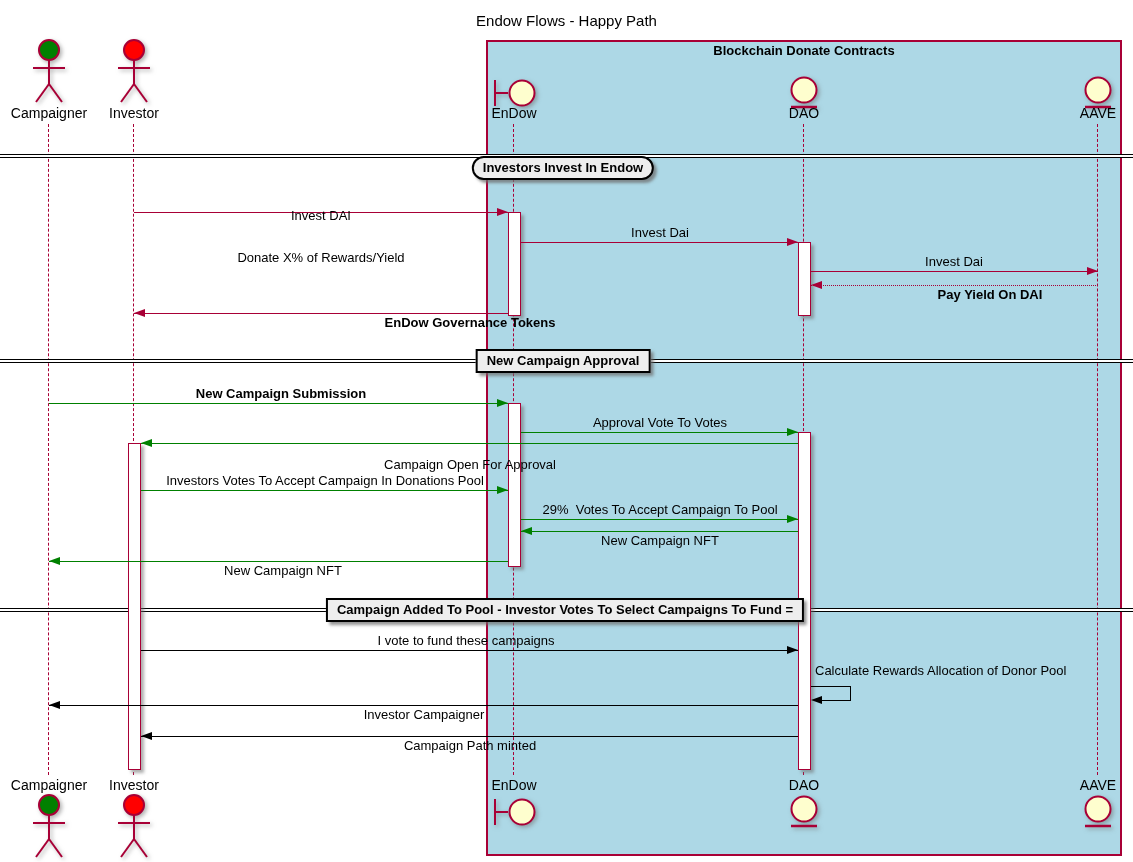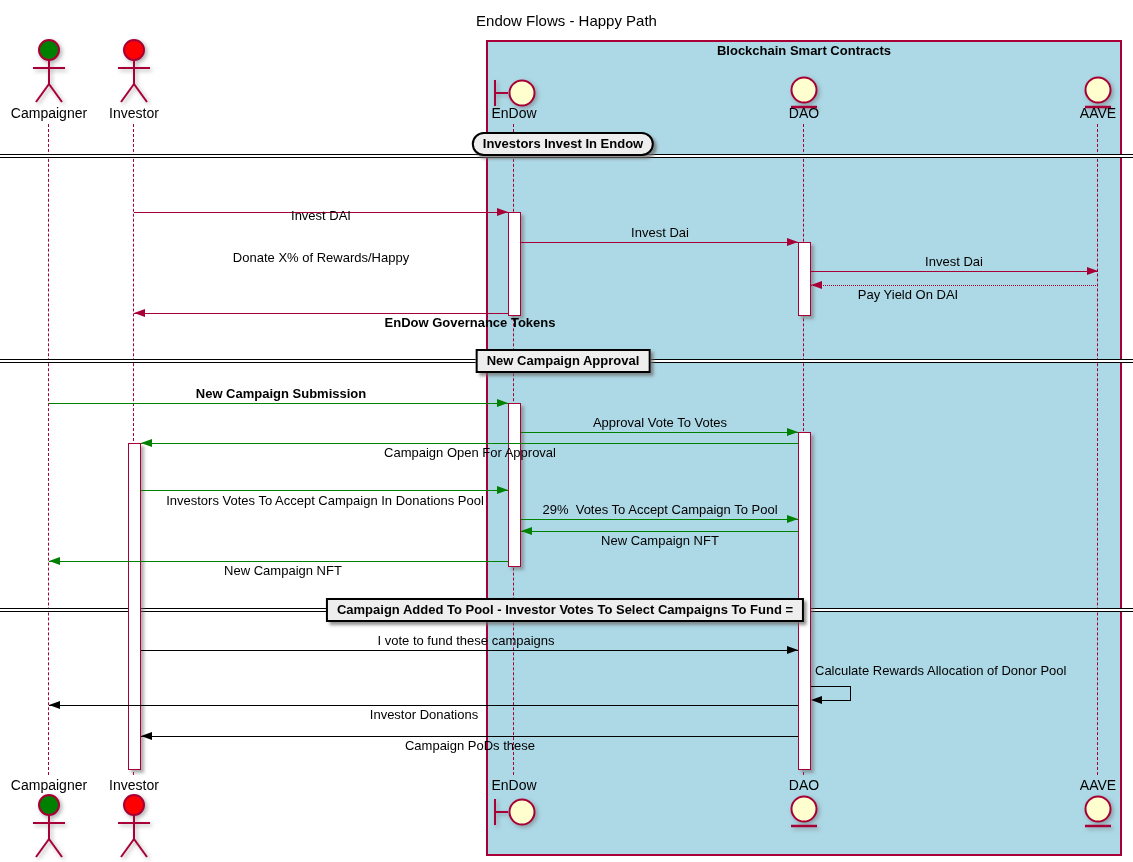--- a/index.html
+++ b/index.html
@@ -50,21 +50,21 @@
   .icon svg line{stroke:var(--maroon);}
 </style>
 </head>
 <body>
 
 <div id="diagram">
 
   <div class="title">Endow Flows - Happy Path</div>
 
   <div class="sc-box"></div>
-  <div class="sc-box-title">Blockchain Smart Contracts</div>
+  <div class="sc-box-title">Blockchain Donate Contracts</div>
 
   <div class="lifeline" style="left:48px;top:124px;height:651px;"></div>
   <div class="lifeline" style="left:133px;top:124px;height:651px;"></div>
   <div class="lifeline" style="left:513px;top:124px;height:651px;"></div>
   <div class="lifeline" style="left:803px;top:124px;height:651px;"></div>
   <div class="lifeline" style="left:1097px;top:124px;height:651px;"></div>
 
   <div class="divline" style="top:154px;"></div>
   <div class="divline" style="top:359px;"></div>
   <div class="divline" style="top:608px;"></div>
@@ -72,54 +72,54 @@
   <div class="abar" style="left:508px;top:212px;height:102px;"></div>
   <div class="abar" style="left:798px;top:242px;height:72px;"></div>
   <div class="abar" style="left:508px;top:403px;height:162px;"></div>
   <div class="abar" style="left:798px;top:432px;height:336px;"></div>
   <div class="abar" style="left:128px;top:443px;height:325px;"></div>
 
   <div class="ml c-maroon" style="left:134px;top:212px;width:374px;"></div>
   <div class="ah r c-maroon" style="left:497px;top:208px;"></div>
   <div class="mlabel" style="left:321px;top:181px;">
     <div>Invest DAI</div>
-    <div>Donate X% of Rewards/Happy</div>
+    <div>Donate X% of Rewards/Yield</div>
   </div>
 
   <div class="ml c-maroon" style="left:521px;top:242px;width:277px;"></div>
   <div class="ah r c-maroon" style="left:787px;top:238px;"></div>
   <div class="mlabel" style="left:660px;top:226px;">Invest Dai</div>
 
   <div class="ml c-maroon" style="left:811px;top:271px;width:287px;"></div>
   <div class="ah r c-maroon" style="left:1087px;top:267px;"></div>
   <div class="mlabel" style="left:954px;top:255px;">Invest Dai</div>
 
   <div class="ml c-maroon dotted" style="left:811px;top:285px;width:287px;"></div>
   <div class="ah l c-maroon" style="left:811px;top:281px;"></div>
-  <div class="mlabel" style="left:908px;top:288px;">Pay Yield On DAI</div>
+  <div class="mlabel" style="left:990px;top:288px;font-weight:bold;">Pay Yield On DAI</div>
 
   <div class="ml c-maroon" style="left:134px;top:313px;width:374px;"></div>
   <div class="ah l c-maroon" style="left:134px;top:309px;"></div>
   <div class="mlabel" style="left:470px;top:316px;font-weight:bold;">EnDow Governance Tokens</div>
 
   <div class="ml c-green" style="left:49px;top:403px;width:459px;"></div>
   <div class="ah r c-green" style="left:497px;top:399px;"></div>
   <div class="mlabel" style="left:281px;top:387px;font-weight:bold;">New Campaign Submission</div>
 
   <div class="ml c-green" style="left:521px;top:432px;width:277px;"></div>
   <div class="ah r c-green" style="left:787px;top:428px;"></div>
   <div class="mlabel" style="left:660px;top:416px;">Approval Vote To Votes</div>
 
   <div class="ml c-green" style="left:141px;top:443px;width:657px;"></div>
   <div class="ah l c-green" style="left:141px;top:439px;"></div>
-  <div class="mlabel" style="left:470px;top:446px;">Campaign Open For Approval</div>
+  <div class="mlabel" style="left:470px;top:458px;">Campaign Open For Approval</div>
 
   <div class="ml c-green" style="left:141px;top:490px;width:367px;"></div>
   <div class="ah r c-green" style="left:497px;top:486px;"></div>
-  <div class="mlabel" style="left:325px;top:474px;margin-top:20px;">Investors Votes To Accept Campaign In Donations Pool</div>
+  <div class="mlabel" style="left:325px;top:474px;">Investors Votes To Accept Campaign In Donations Pool</div>
 
   <div class="ml c-green" style="left:521px;top:519px;width:277px;"></div>
   <div class="ah r c-green" style="left:787px;top:515px;"></div>
   <div class="mlabel" style="left:660px;top:503px;">29%  Votes To Accept Campaign To Pool</div>
 
   <div class="ml c-green" style="left:521px;top:531px;width:277px;"></div>
   <div class="ah l c-green" style="left:521px;top:527px;"></div>
   <div class="mlabel" style="left:660px;top:534px;">New Campaign NFT</div>
 
   <div class="ml c-green" style="left:49px;top:561px;width:459px;"></div>
@@ -131,27 +131,27 @@
   <div class="mlabel" style="left:466px;top:634px;">I vote to fund these campaigns</div>
 
   <div class="ml c-black" style="left:811px;top:686px;width:39px;"></div>
   <div class="vl" style="left:850px;top:686px;height:15px;"></div>
   <div class="ml c-black" style="left:817px;top:700px;width:33px;"></div>
   <div class="ah l c-black" style="left:811px;top:696px;"></div>
   <div class="mlabel la" style="left:815px;top:664px;">Calculate Rewards Allocation of Donor Pool</div>
 
   <div class="ml c-black" style="left:49px;top:705px;width:749px;"></div>
   <div class="ah l c-black" style="left:49px;top:701px;"></div>
-  <div class="mlabel" style="left:424px;top:708px;">Investor Donations</div>
+  <div class="mlabel" style="left:424px;top:708px;">Investor Campaigner</div>
 
   <div class="ml c-black" style="left:141px;top:736px;width:657px;"></div>
   <div class="ah l c-black" style="left:141px;top:732px;"></div>
-  <div class="mlabel" style="left:470px;top:739px;">Campaign PoDs these</div>
-
-  <div class="divbox" style="left:563px;top:132px;border-radius:12px;">Investors Invest In Endow</div>
+  <div class="mlabel" style="left:470px;top:739px;">Campaign Path minted</div>
+
+  <div class="divbox" style="left:563px;top:156px;border-radius:12px;">Investors Invest In Endow</div>
   <div class="divbox" style="left:563px;top:349px;">New Campaign Approval</div>
   <div class="divbox" style="left:565px;top:598px;">Campaign Added To Pool - Investor Votes To Select Campaigns To Fund =</div>
 
   <div class="icon" style="left:29px;top:38px;">
     <svg width="40" height="68" viewBox="0 0 40 68">
       <circle cx="20" cy="12" r="10" style="fill:var(--campaigner-head,#008000);stroke:var(--maroon);stroke-width:2"></circle>
       <line x1="20" y1="22" x2="20" y2="46" stroke-width="2"></line>
       <line x1="4" y1="30" x2="36" y2="30" stroke-width="2"></line>
       <line x1="20" y1="46" x2="7" y2="64" stroke-width="2"></line>
       <line x1="20" y1="46" x2="33" y2="64" stroke-width="2"></line>

